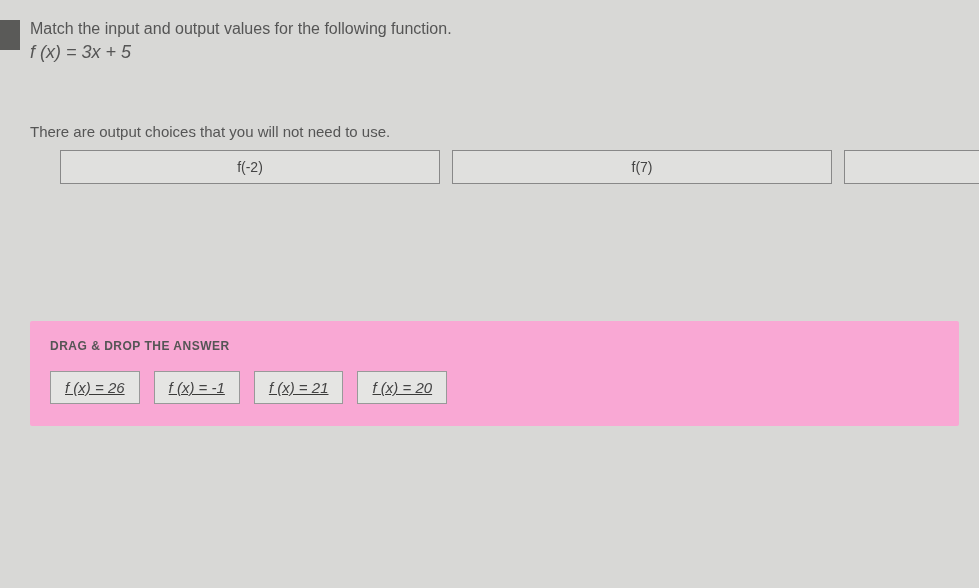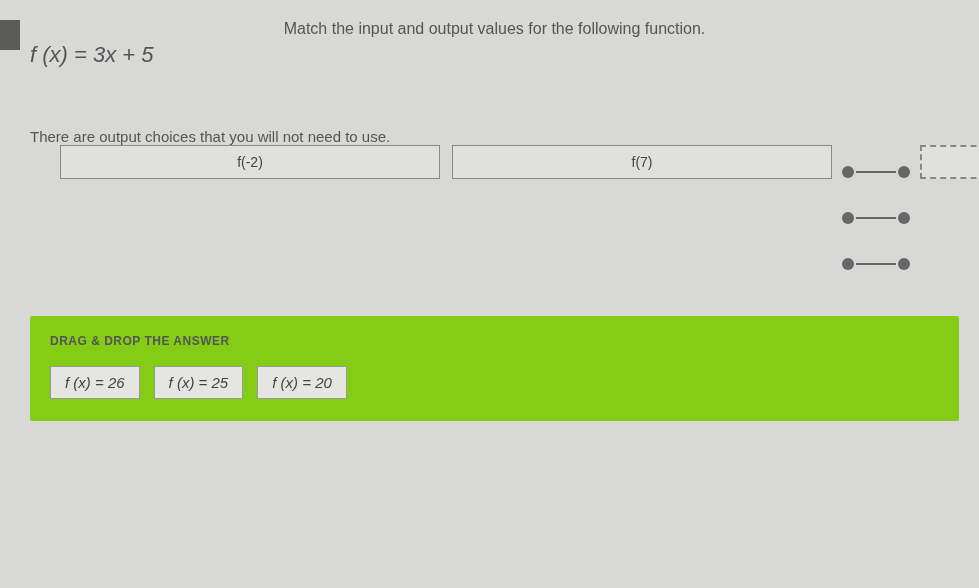--- a/index.html
+++ b/index.html
@@ -17,32 +17,32 @@
       left: 0;
       top: 20px;
       width: 20px;
       height: 30px;
       background: #5a5a58;
     }
     .instruction {
       font-size: 16px;
       color: #555;
       margin-bottom: 4px;
-      text-align: center;
     }
     .function-def {
-      font-size: 22px;
+      font-size: 18px;
       color: #555;
       font-style: italic;
       margin-bottom: 60px;
     }
     .function-def .fx { font-style: italic; }
     .note {
       font-size: 15px;
       color: #555;
+      margin-bottom: 10px;
     }
     .match-area {
       display: flex;
       gap: 10px;
       margin-bottom: 35px;
     }
     .left-col, .right-col {
       display: flex;
       flex-direction: row;
       gap: 12px;
@@ -84,35 +84,36 @@
       height: 2px;
       background: #666;
     }
     .drop-zone {
       width: 420px;
       height: 34px;
       border: 2px dashed #888;
       background: #e0e0de;
     }
     .answer-panel {
-      background: #84cc16;
+      background: #f9a8d4;
       padding: 18px 20px 22px;
       border-radius: 2px;
     }
     .panel-title {
       font-size: 12px;
       font-weight: bold;
       color: #555;
       letter-spacing: 0.5px;
       margin-bottom: 18px;
     }
     .choices {
       display: flex;
       gap: 14px;
       flex-wrap: wrap;
+      text-decoration: underline;
     }
     .choice {
       border: 1px solid #999;
       background: #e5e5e3;
       padding: 7px 14px;
       font-size: 15px;
       color: #444;
       cursor: grab;
       font-style: italic;
     }
@@ -126,20 +127,23 @@
 <div class="function-def">
   <span class="fx">f (x) = 3x + 5</span>
 </div>
 
 <div class="note">There are output choices that you will not need to use.</div>
 
 <div class="match-area">
   <div class="left-col">
     <div class="input-box">
       <span>f(-2)</span>
+    </div>
+    <div class="input-box">
+      <span>f(7)</span>
     </div>
     <div class="input-box">
       <span>f(7)</span>
     </div>
   </div>
 
   <div class="connectors">
     <div class="connector-row">
       <div class="dot"></div>
       <div class="line"></div>
@@ -161,16 +165,17 @@
     <div class="drop-zone"></div>
     <div class="drop-zone"></div>
     <div class="drop-zone"></div>
   </div>
 </div>
 
 <div class="answer-panel">
   <div class="panel-title">DRAG &amp; DROP THE ANSWER</div>
   <div class="choices">
     <div class="choice"><span>f (x) = 26</span></div>
-    <div class="choice"><span>f (x) = 25</span></div>
+    <div class="choice"><span>f (x) = -1</span></div>
+    <div class="choice"><span>f (x) = 21</span></div>
     <div class="choice"><span>f (x) = 20</span></div>
   </div>
 </div>
 
 </body></html>

